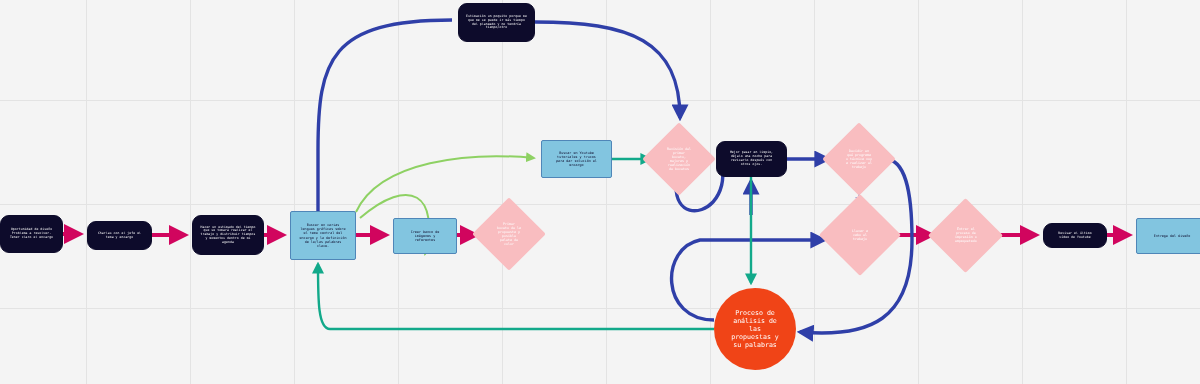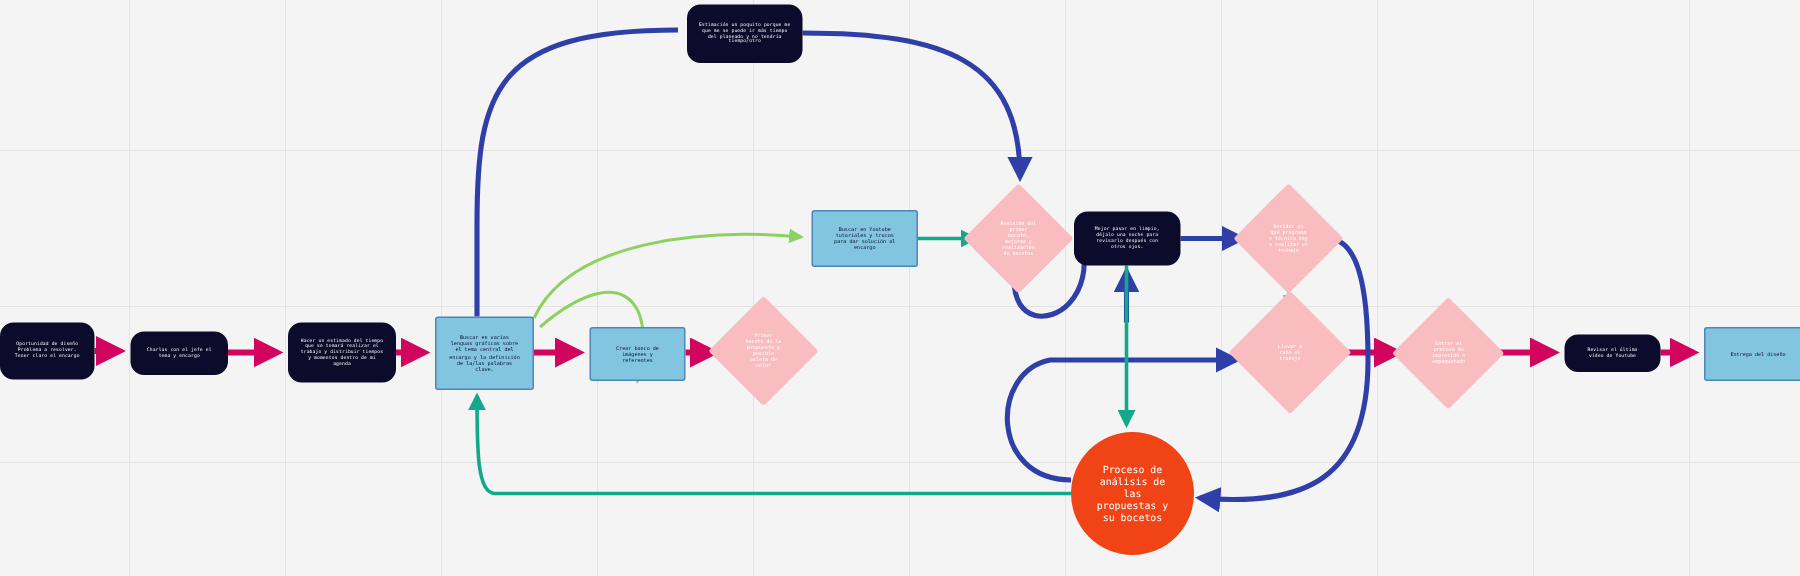--- a/index.html
+++ b/index.html
@@ -232,17 +232,17 @@
 vídeo de Youtube</span>
       </div>
       <div class="node n-blue" style="left: 1136px; top: 218px; width: 72px; height: 36px;">
         <span class="lbl">Entrega del diseño</span>
       </div>
       <div class="node n-circle" style="left: 714px; top: 288px; width: 82px; height: 82px;">
         <span class="lbl">Proceso de
 análisis de
 las
 propuestas y
-su bocetos</span>
+su palabras</span>
       </div>
     </div>
 
 </div>
 
 </body></html>

